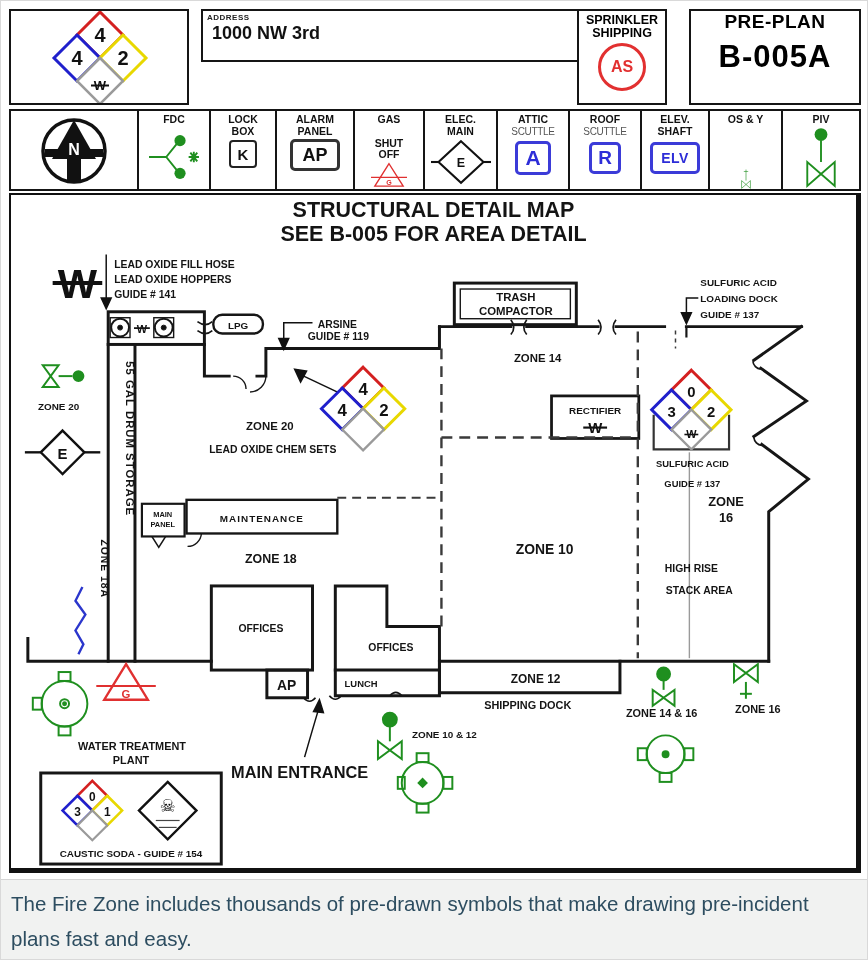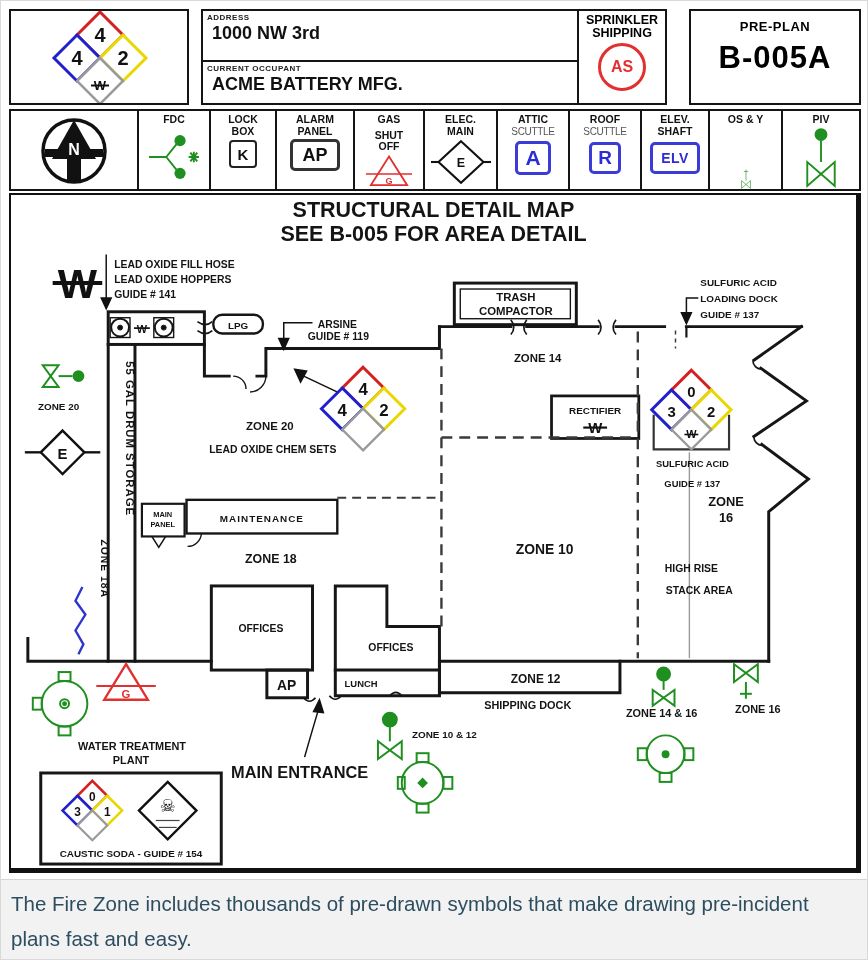--- a/index.html
+++ b/index.html
@@ -4,21 +4,21 @@
 <style>
   html,body{margin:0;padding:0;background:#fff;font-family:"Liberation Sans",sans-serif;}
   .screen{position:relative;width:868px;height:960px;background:#fff;overflow:hidden;border:1px solid #d9d9d9;box-sizing:border-box;}
   .box{position:absolute;border:2px solid #151515;box-sizing:border-box;background:#fff;}
   
   .hdr-label{font-size:8px;font-weight:bold;color:#222;letter-spacing:.5px;padding:2px 0 0 4px;}
   .hdr-value{font-size:18px;font-weight:bold;color:#111;padding-left:9px;margin-top:1px;}
   .sprk{text-align:center;}
   .sprk-line{font-size:12.5px;font-weight:bold;line-height:1.05;}
   .as-circle{width:42px;height:42px;border:3px solid #e23030;border-radius:50%;color:#e23030;font-size:16px;font-weight:bold;display:flex;align-items:center;justify-content:center;margin:3px auto 0;}
-  .preplan-label{font-size:13px;font-weight:bold;text-align:center;margin-top:8px;letter-spacing:.5px;}
+  .preplan-label{font-size:19px;font-weight:bold;text-align:center;margin-top:0;letter-spacing:.5px;}
   .preplan-num{font-size:31px;font-weight:bold;text-align:center;margin-top:6px;letter-spacing:1px;}
   
   .legend{position:absolute;left:8px;top:108px;width:852px;height:82px;border:2px solid #151515;display:flex;box-sizing:border-box;background:#fff;}
   .cell{border-left:2px solid #151515;display:flex;flex-direction:column;align-items:center;box-sizing:border-box;}
   .cell:first-child{border-left:none;}
   .lg-label{font-size:10.5px;font-weight:bold;line-height:1.1;text-align:center;margin-top:3px;color:#111;}
   .lg-sub{font-size:10px;font-weight:400;color:#555;letter-spacing:-.3px;}
   .sym{display:flex;align-items:center;justify-content:center;font-weight:bold;background:#fff;box-sizing:border-box;}
   .k-box{width:28px;height:28px;border:2px solid #222;border-radius:4px;font-size:15px;margin-top:3px;color:#111;}
   .ap-box{width:50px;height:32px;border:3px solid #333;border-radius:5px;font-size:18px;margin-top:2px;color:#111;}
@@ -54,24 +54,20 @@
       <text x="89" y="79" font-size="13" font-weight="bold" text-anchor="middle" fill="#111">W</text>
       <line x1="80" y1="74.5" x2="98" y2="74.5" stroke="#111" stroke-width="2"></line>
     </svg>
   </div>
 
   <div class="box" style="left:200px;top:8px;width:392px;height:96px;border:none;">
     <div class="box" style="left:0;top:0;width:392px;height:53px;">
       <div class="hdr-label">ADDRESS</div>
       <div class="hdr-value">1000 NW 3rd</div>
     </div>
-    <div class="box" style="left:0;top:51px;width:392px;height:45px;">
-      <div class="hdr-label">CURRENT OCCUPANT</div>
-      <div class="hdr-value">ACME BATTERY MFG.</div>
-    </div>
   </div>
 
   <div class="box sprk" style="left:576px;top:8px;width:90px;height:96px;">
     <div class="sprk-line" style="margin-top:3px;">SPRINKLER</div>
     <div class="sprk-line">SHIPPING</div>
     <div class="as-circle">AS</div>
   </div>
 
   <div class="box" style="left:688px;top:8px;width:172px;height:96px;">
     <div class="preplan-label">PRE-PLAN</div>
@@ -104,21 +100,21 @@
       <div class="lg-label" style="margin-top:0;">BOX</div>
       <div class="sym k-box">K</div>
     </div>
     <div class="cell" style="width:78px;">
       <div class="lg-label">ALARM</div>
       <div class="lg-label" style="margin-top:0;">PANEL</div>
       <div class="sym ap-box">AP</div>
     </div>
     <div class="cell" style="width:70px;">
       <div class="lg-label">GAS</div>
-      <div class="lg-label" style="margin-top:4px;">SHUT</div>
+      <div class="lg-label" style="margin-top:12px;">SHUT</div>
       <div class="lg-label" style="margin-top:0;">OFF</div>
       <svg width="70" height="40" viewBox="0 0 70 52">
         <polygon points="35,5 9,46 61,46" fill="none" stroke="#e03030" stroke-width="2.5"></polygon>
         <line x1="2" y1="30" x2="68" y2="30" stroke="#e03030" stroke-width="2"></line>
         <text x="35" y="44" font-size="13" font-weight="bold" text-anchor="middle" fill="#e03030">G</text>
       </svg>
     </div>
     <div class="cell" style="width:73px;">
       <div class="lg-label">ELEC.</div>
       <div class="lg-label" style="margin-top:0;">MAIN</div>

